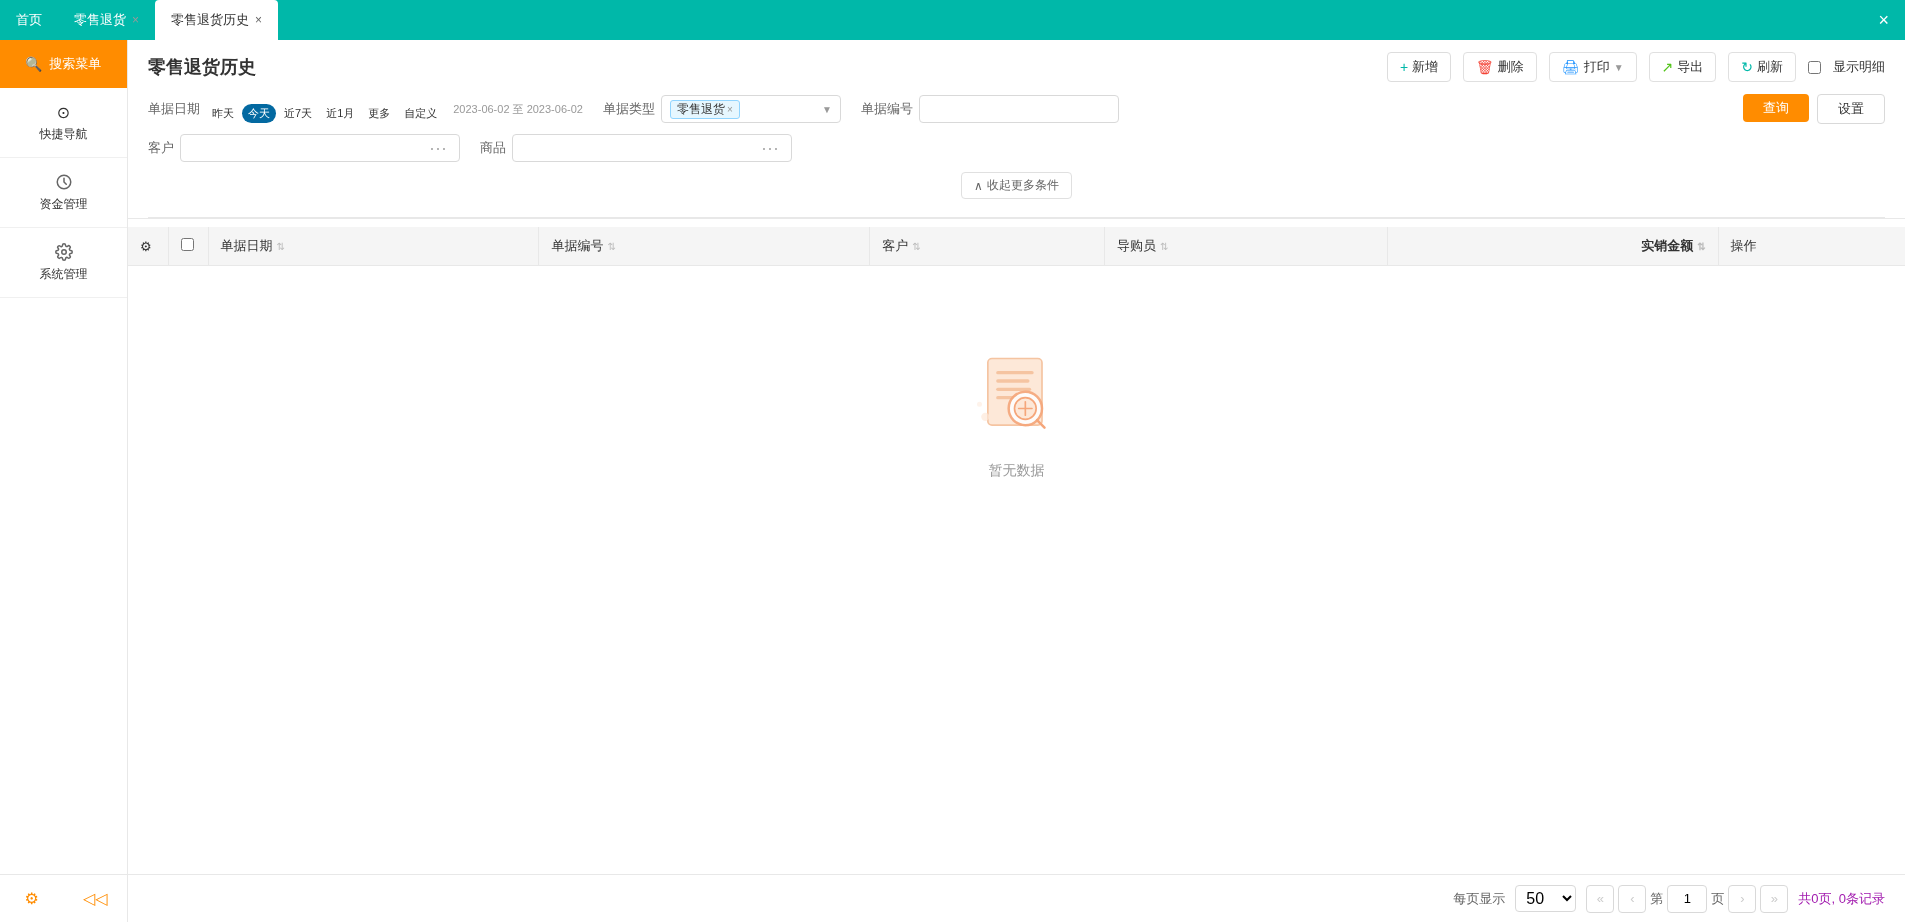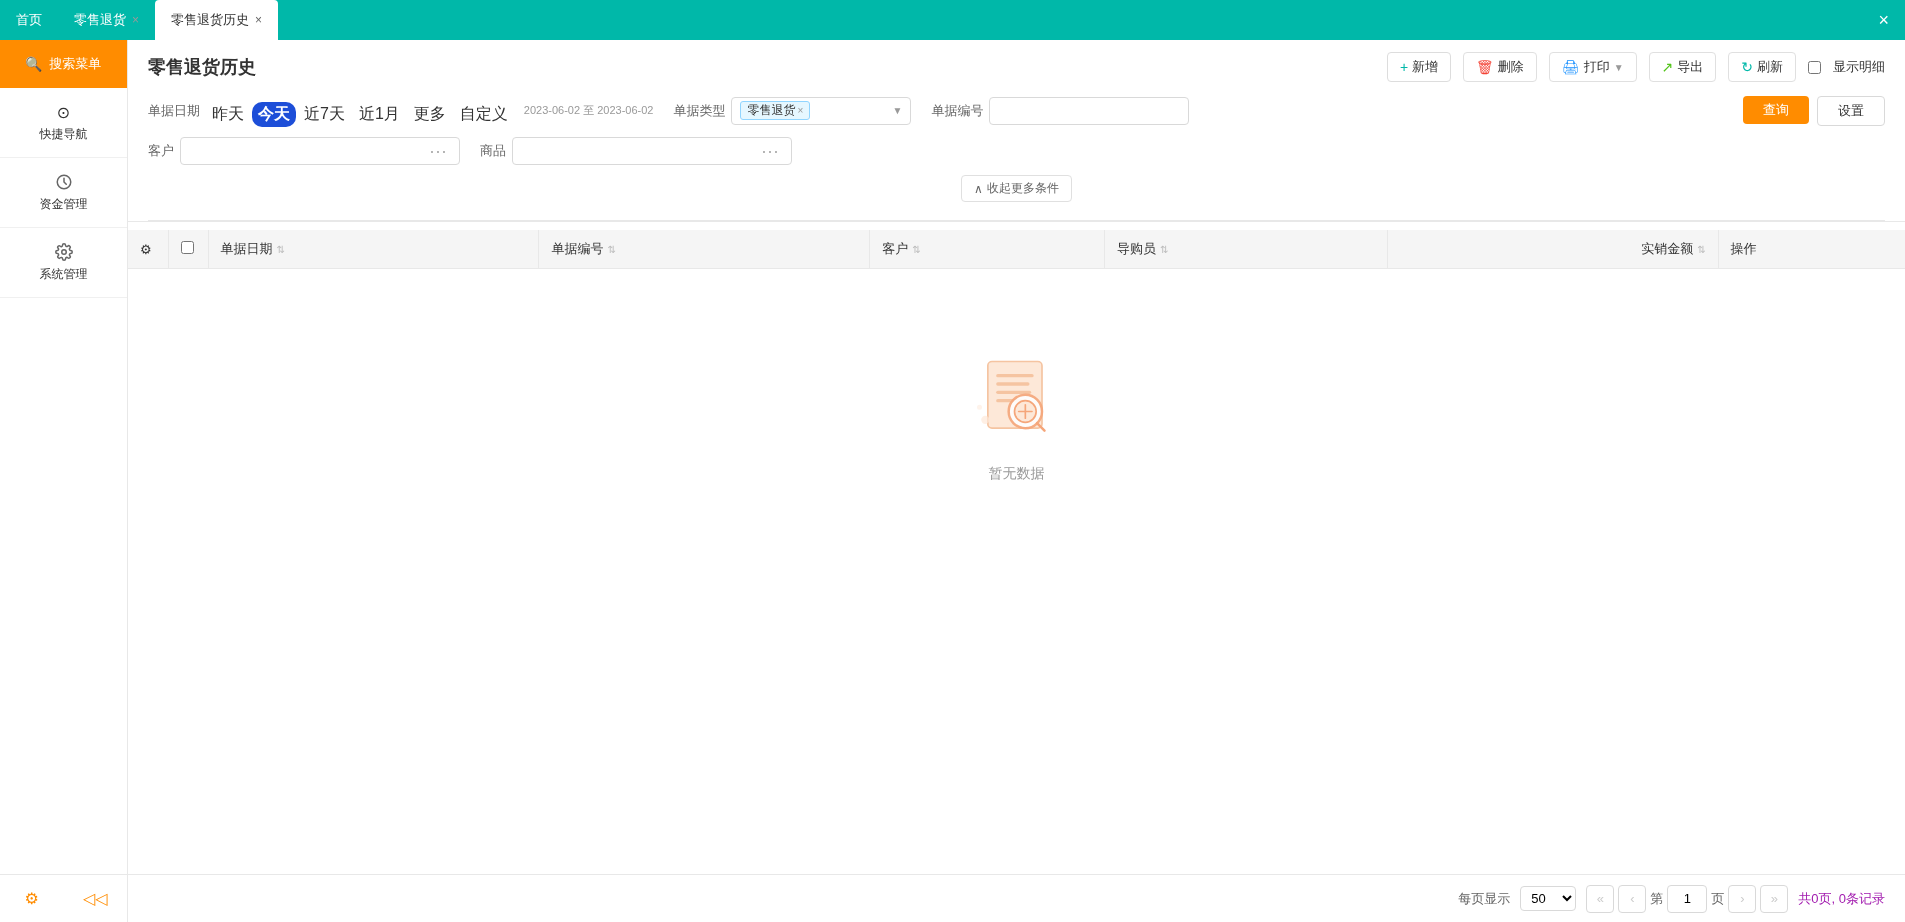--- a/index.html
+++ b/index.html
@@ -189,31 +189,30 @@
       color: #333;
     }
     .filter-label { white-space: nowrap; color: #666; }
     .date-shortcuts {
       display: flex;
       align-items: center;
       gap: 2px;
     }
     .date-shortcut {
       padding: 2px 6px;
-      font-size: 16px;
+      font-size: 11px;
       cursor: pointer;
       color: #333;
       border-radius: 3px;
       margin-top: 8px;
     }
     .date-shortcut.active {
-      background: #1d4ed8;
+      background: #0369a1;
       color: #fff;
       border-radius: 10px;
-      font-weight: bold;
     }
     .date-range-text {
       font-size: 11px;
       color: #999;
       margin-left: 4px;
     }
     .filter-input {
       border: 1px solid #d9d9d9;
       border-radius: 4px;
       padding: 4px 8px;
@@ -353,21 +352,21 @@
       padding: 0 20px;
       gap: 10px;
       font-size: 13px;
       flex-shrink: 0;
     }
     .per-page-label { color: #666; }
     .per-page-select {
       border: 1px solid #d9d9d9;
       border-radius: 4px;
       padding: 3px 6px;
-      font-size: 13px;
+      font-size: 16px;
       background: #fff;
       cursor: pointer;
     }
     .page-nav {
       display: flex;
       align-items: center;
       gap: 4px;
     }
     .page-nav-btn {
       width: 28px;
@@ -591,21 +590,21 @@
                   <span>客户</span>
                   <span class="sort-icon">⇅</span>
                 </div>
               </th>
               <th>
                 <div class="th-inner">
                   <span>导购员</span>
                   <span class="sort-icon">⇅</span>
                 </div>
               </th>
-              <th style="text-align:right;">
+              <th style="text-align:right;font-weight:bold;">
                 <div class="th-inner" style="justify-content:flex-end;">
                   <span>实销金额</span>
                   <span class="sort-icon">⇅</span>
                 </div>
               </th>
               <th>
                 <span>操作</span>
               </th>
             </tr>
           </thead>

